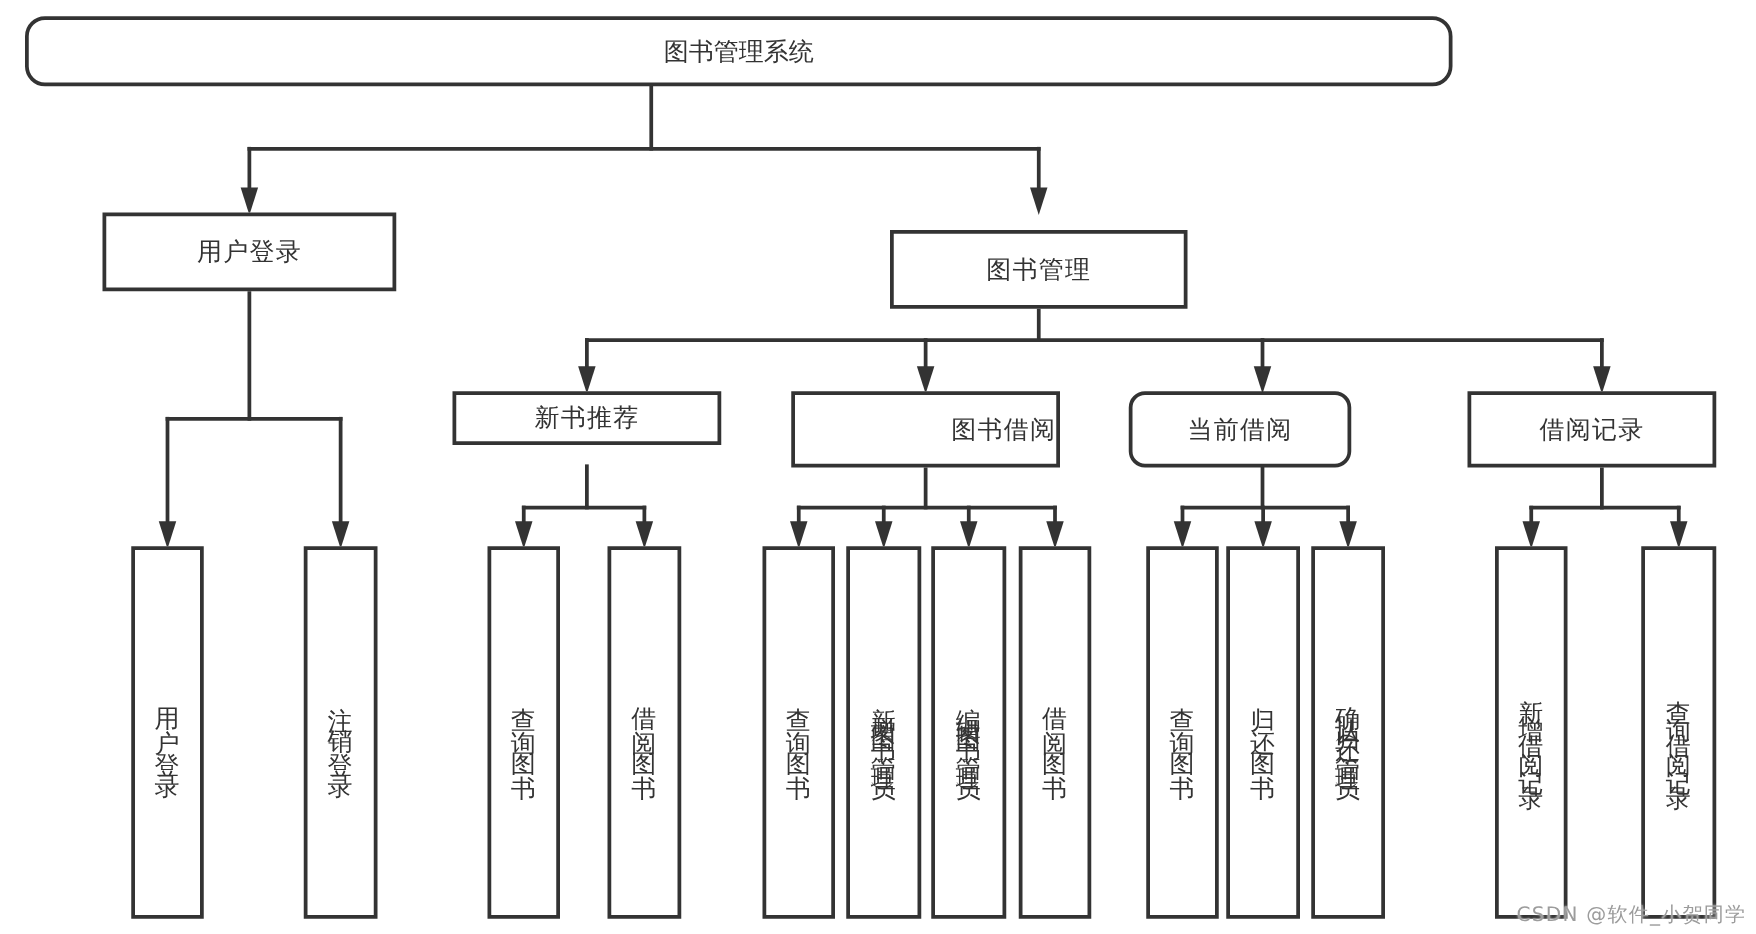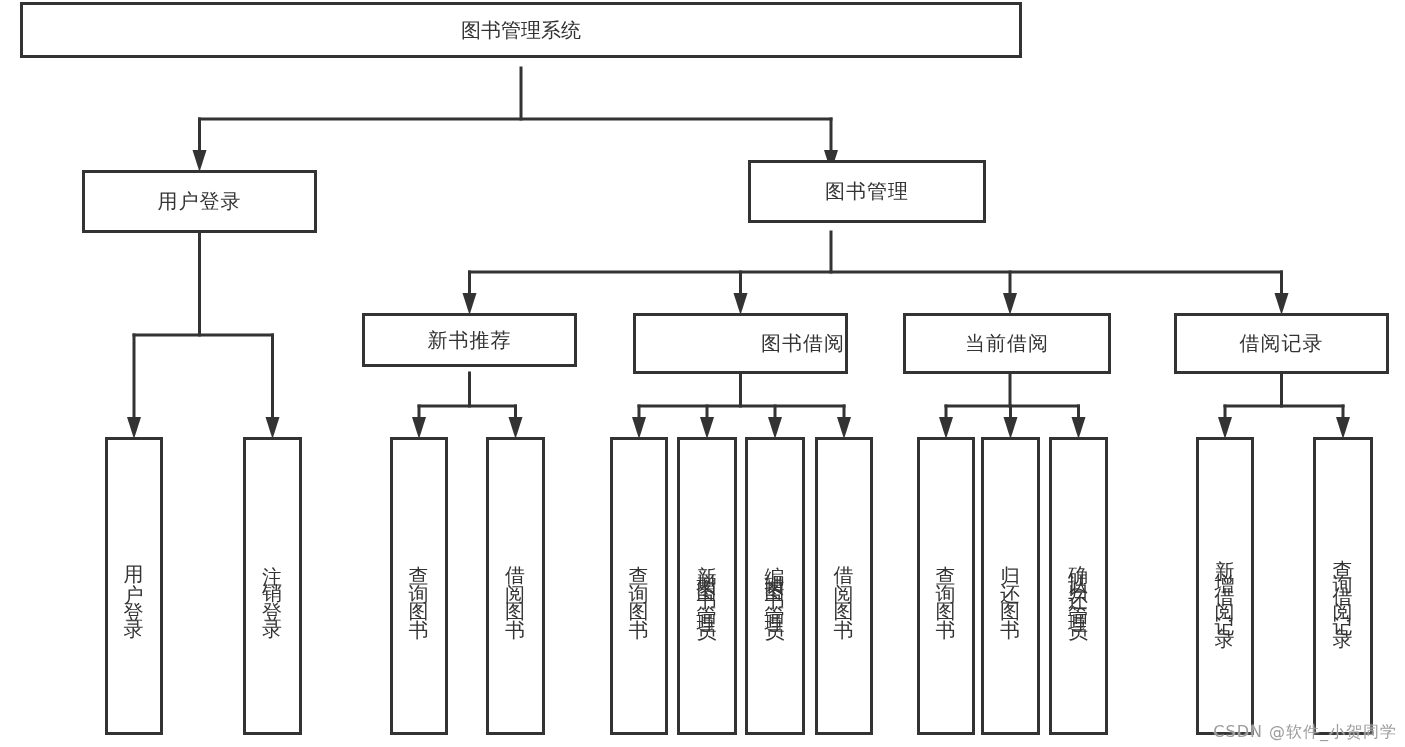--- a/index.html
+++ b/index.html
@@ -104,41 +104,41 @@
       <line x1="1078.5" y1="406" x2="1078.5" y2="421" stroke="#333333" stroke-width="3" stroke-linecap="square"></line>
       <polygon points="1071.5,417 1085.5,417 1078.5,439" fill="#333333"></polygon>
       <line x1="1281.5" y1="373" x2="1281.5" y2="406" stroke="#333333" stroke-width="3" stroke-linecap="square"></line>
       <line x1="1225" y1="406" x2="1343" y2="406" stroke="#333333" stroke-width="3" stroke-linecap="square"></line>
       <line x1="1225" y1="406" x2="1225" y2="421" stroke="#333333" stroke-width="3" stroke-linecap="square"></line>
       <polygon points="1218,417 1232,417 1225,439" fill="#333333"></polygon>
       <line x1="1343" y1="406" x2="1343" y2="421" stroke="#333333" stroke-width="3" stroke-linecap="square"></line>
       <polygon points="1336,417 1350,417 1343,439" fill="#333333"></polygon>
     </svg>
 
-  <div class="node root" style="left:20px; top:2px; width:1002px; height:56px;">
+  <div class="node root" style="left:20px; top:13px; width:1142px; height:56px;border-radius:16px;">
     <span>图书管理系统</span>
   </div>
 
   <div class="node hnode" style="left:82px; top:170px; width:235px; height:63px;">
     <span>用户登录</span>
   </div>
-  <div class="node hnode" style="left:712px; top:160px; width:238px; height:63px;margin-left:36px;">
+  <div class="node hnode" style="left:712px; top:184px; width:238px; height:63px;">
     <span>图书管理</span>
   </div>
 
-  <div class="node hnode" style="left:362px; top:313px; width:215px; height:54px;">
+  <div class="node hnode" style="left:362px; top:313px; width:215px; height:43px;">
     <span>新书推荐</span>
   </div>
   <div class="node hnode" style="left:633px; top:313px; width:215px; height:61px;justify-content:flex-end;">
     <span>图书借阅</span>
   </div>
-  <div class="node hnode" style="left:903px; top:313px; width:208px; height:61px;">
+  <div class="node hnode" style="left:903px; top:313px; width:178px; height:61px;border-radius:13px;">
     <span>当前借阅</span>
   </div>
-  <div class="node hnode" style="left:1174px; top:313px; width:215px; height:61px;justify-content:center;">
+  <div class="node hnode" style="left:1174px; top:313px; width:199px; height:61px;justify-content:center;">
     <span>借阅记录</span>
   </div>
 
   <div class="node leaf" style="left:105px; top:437px; width:58px; height:298px;">
     <span class="v-label">用户登录</span>
   </div>
   <div class="node leaf" style="left:243px; top:437px; width:59px; height:298px;">
     <span class="v-label">注销登录</span>
   </div>
 

